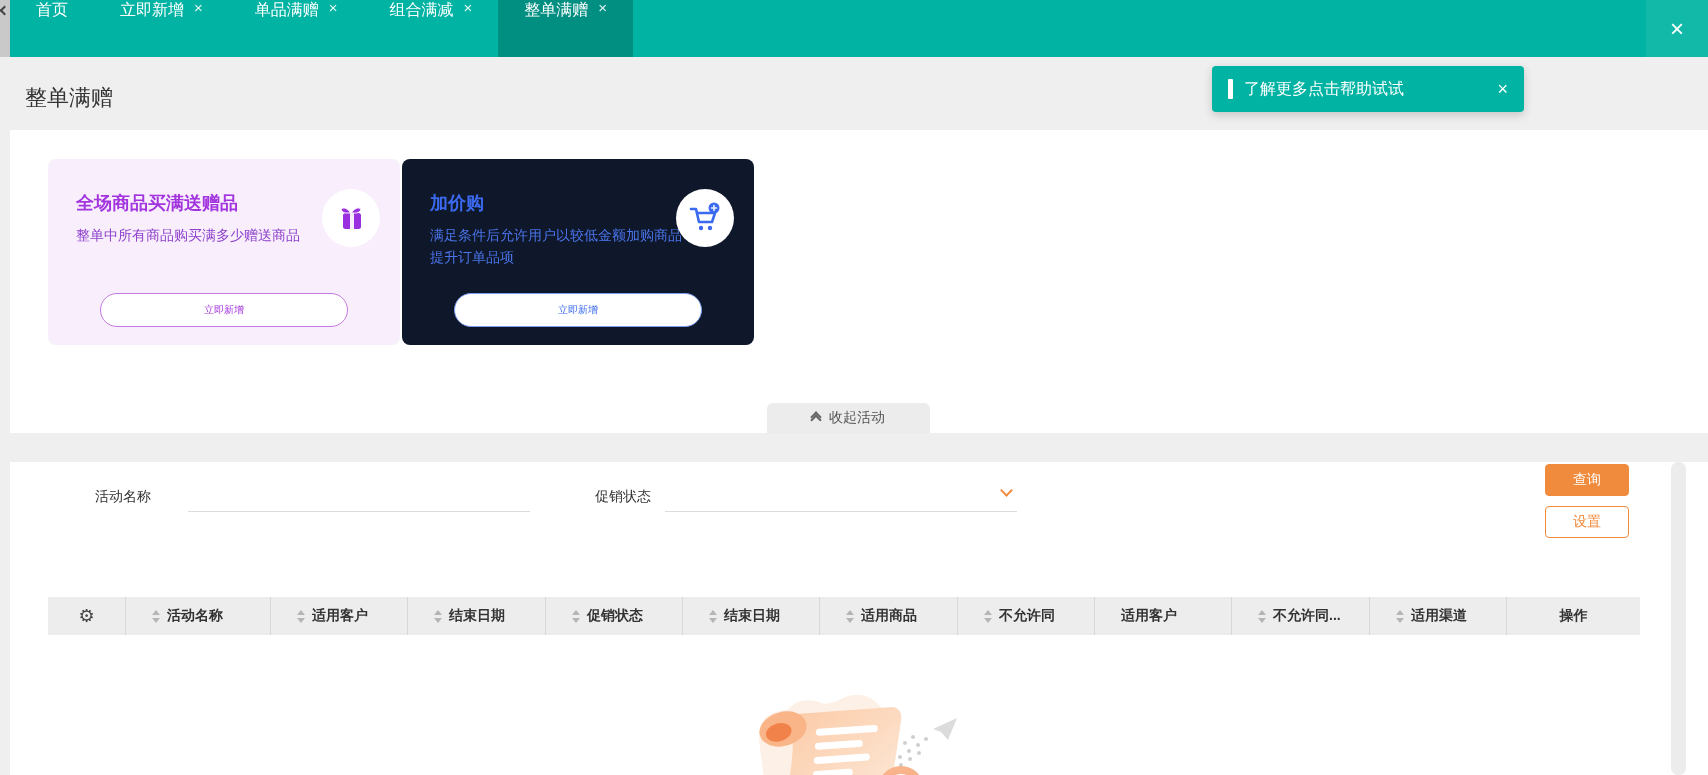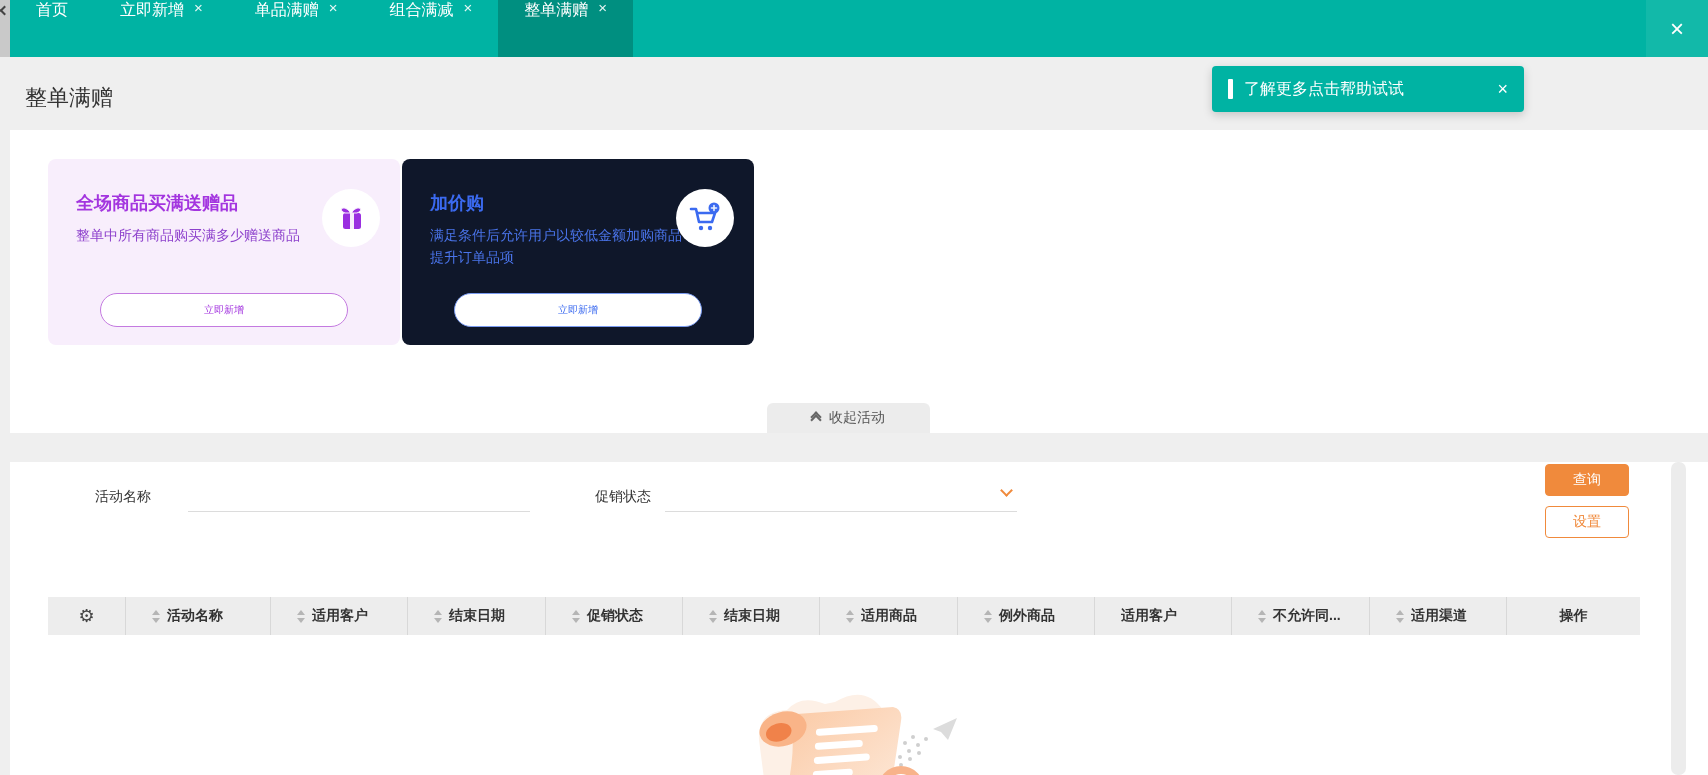--- a/index.html
+++ b/index.html
@@ -257,21 +257,21 @@
             <i class="tri-up"></i>
             <i class="tri-down"></i>
           </span>
         <span>适用商品</span>
       </div>
       <div class="th" style="width:137px">
         <span class="sort">
             <i class="tri-up"></i>
             <i class="tri-down"></i>
           </span>
-        <span>例外商品</span>
+        <span>不允许同</span>
       </div>
       <div class="th" style="width:137px">
         <span>适用客户</span>
       </div>
       <div class="th" style="width:138px">
         <span class="sort">
             <i class="tri-up"></i>
             <i class="tri-down"></i>
           </span>
         <span>不允许同...</span>

